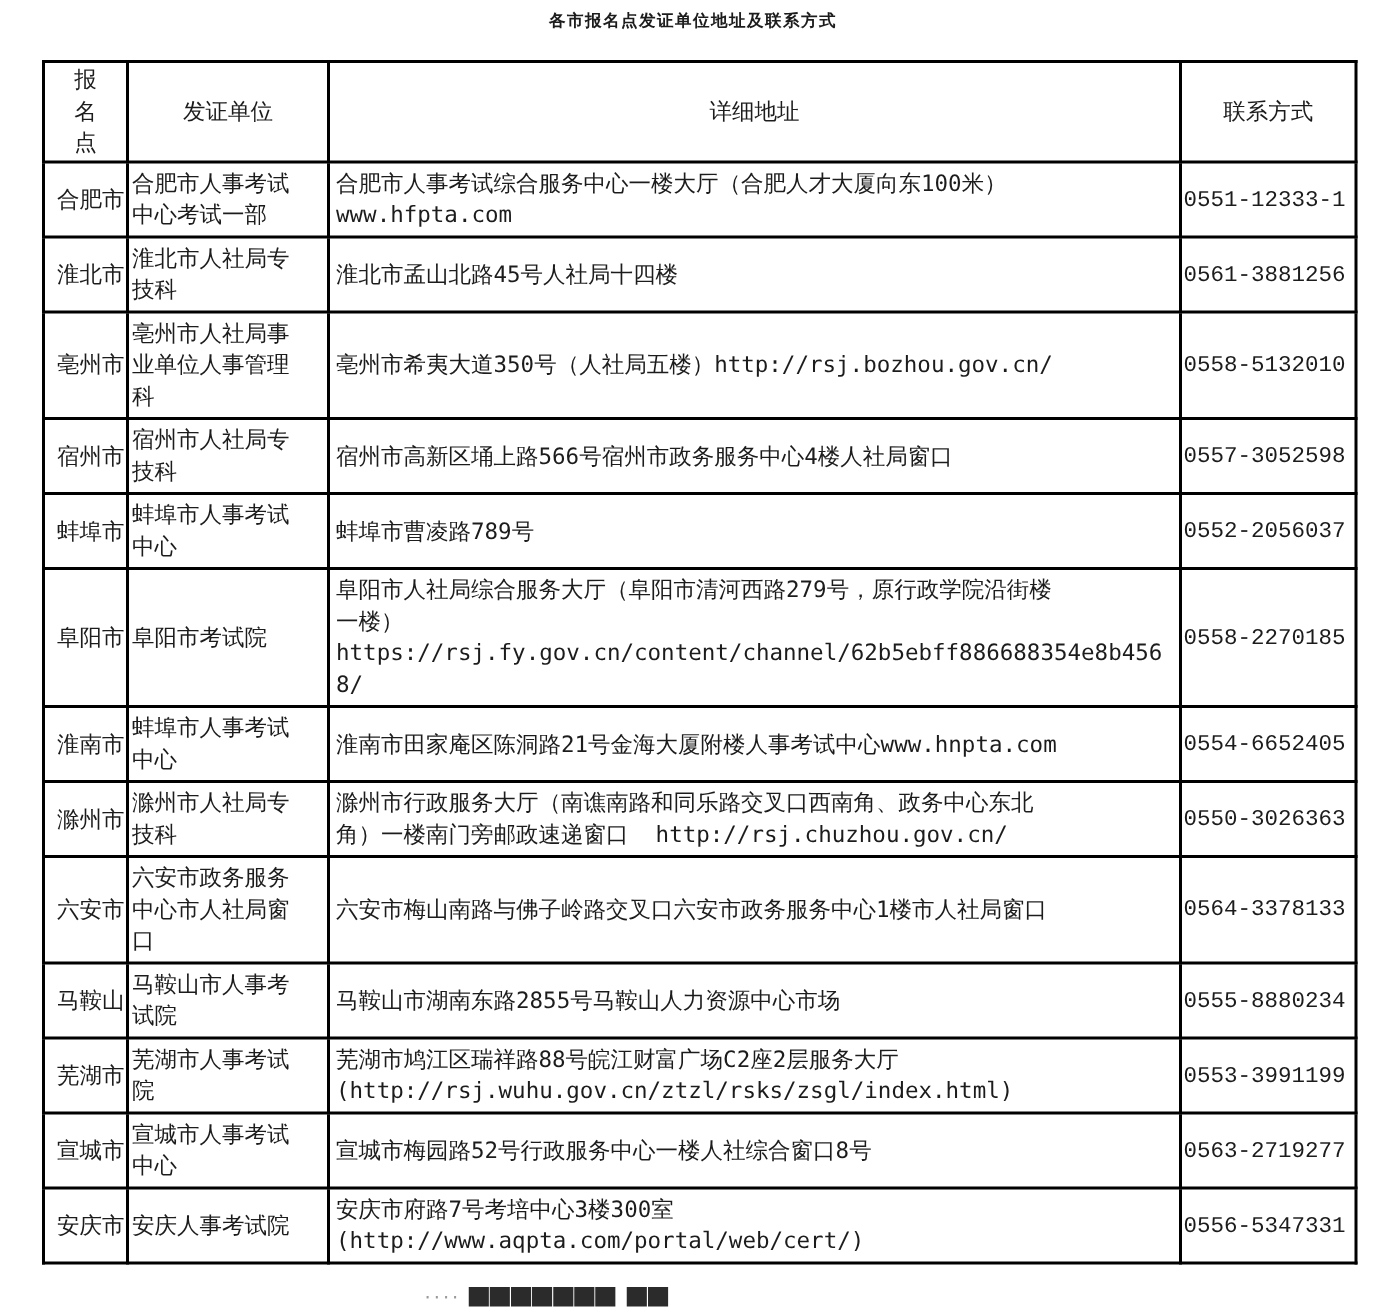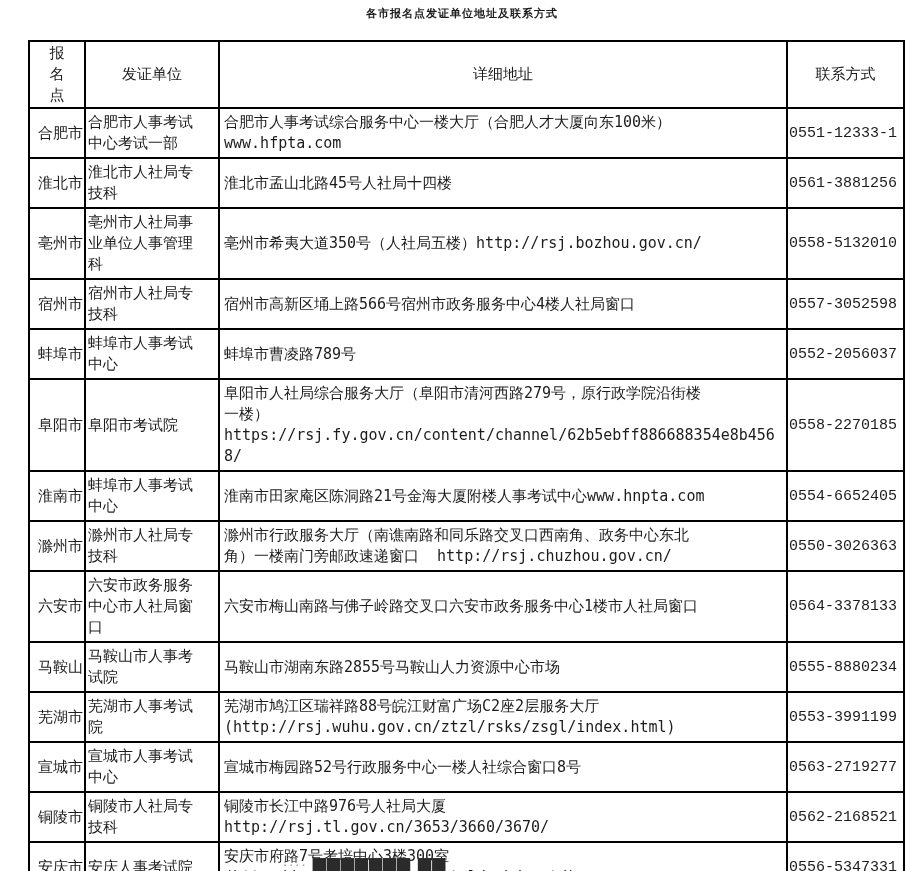--- a/index.html
+++ b/index.html
@@ -202,28 +202,20 @@
     <td class="cell-phone">0553-3991199</td>
   </tr>
       <tr>
     <td class="cell-city">宣城市</td>
     <td class="cell-unit">宣城市人事考试
 中心</td>
     <td class="cell-addr">宣城市梅园路52号行政服务中心一楼人社综合窗口8号</td>
     <td class="cell-phone">0563-2719277</td>
   </tr>
       <tr>
-    <td class="cell-city">铜陵市</td>
-    <td class="cell-unit">铜陵市人社局专
-技科</td>
-    <td class="cell-addr">铜陵市长江中路976号人社局大厦
-http://rsj.tl.gov.cn/3653/3660/3670/</td>
-    <td class="cell-phone">0562-2168521</td>
-  </tr>
-      <tr>
     <td class="cell-city">安庆市</td>
     <td class="cell-unit">安庆人事考试院</td>
     <td class="cell-addr">安庆市府路7号考培中心3楼300室
 (http://www.aqpta.com/portal/web/cert/)</td>
     <td class="cell-phone">0556-5347331</td>
   </tr>
     </tbody>
 </table>
 
 <div class="clipped-footer">

